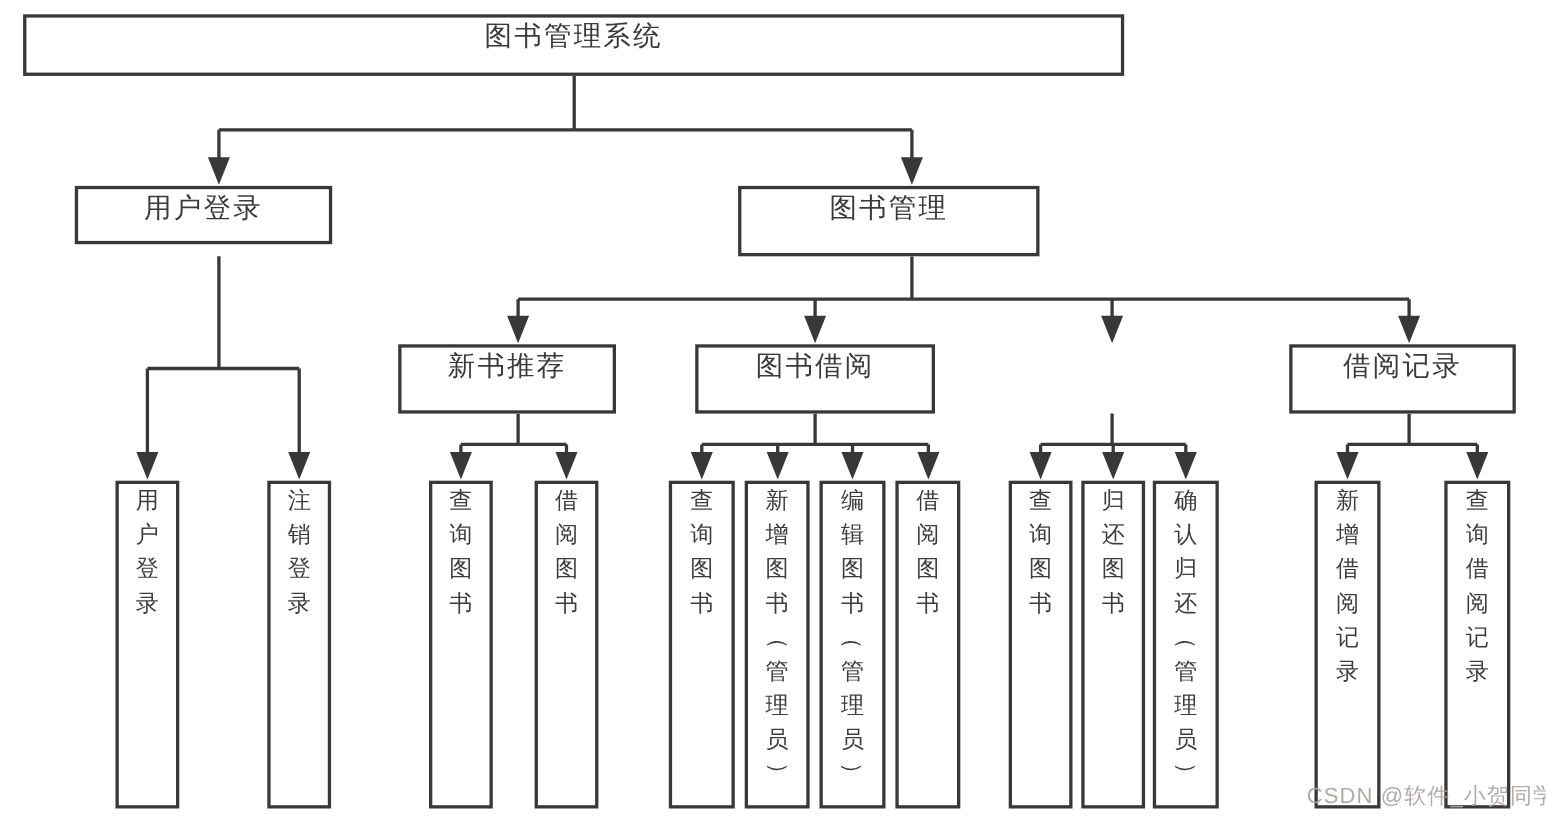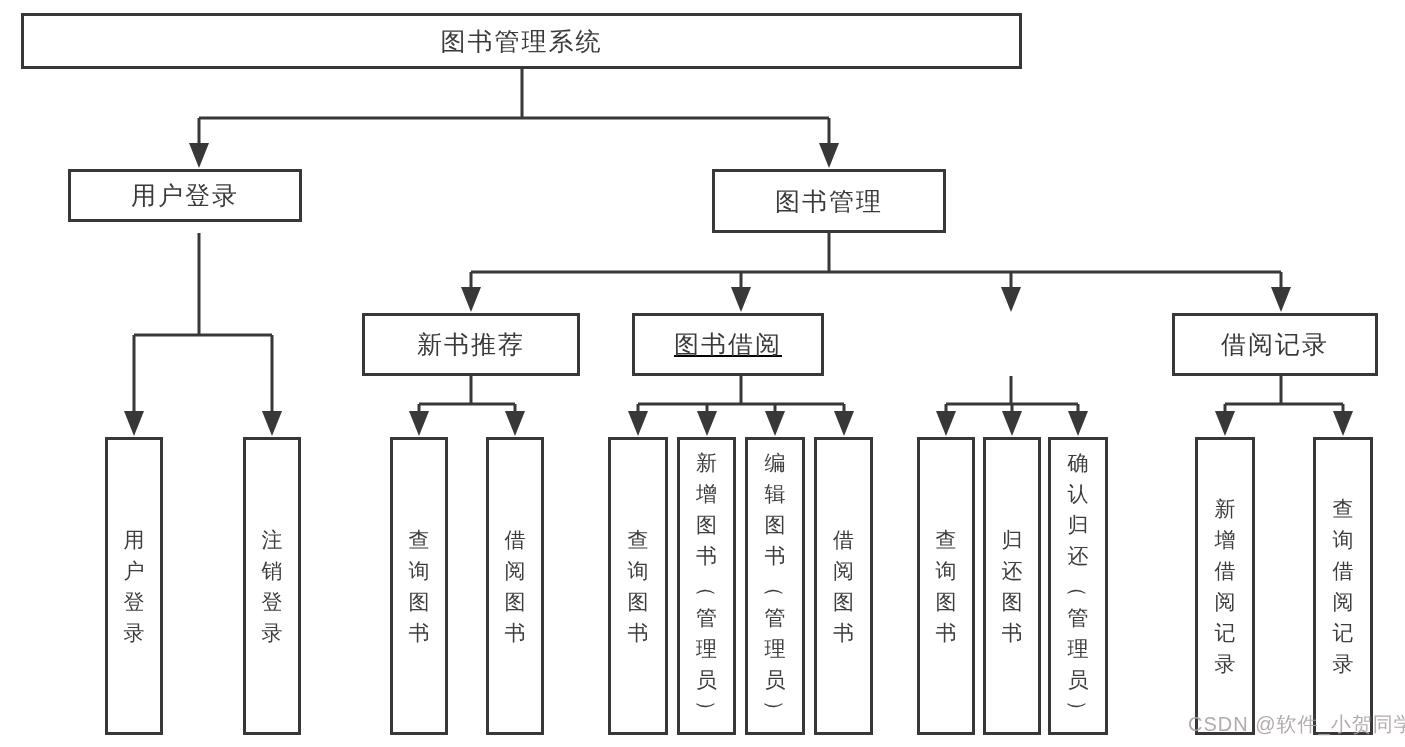--- a/index.html
+++ b/index.html
@@ -4,21 +4,21 @@
 <style>
   html,body{margin:0;padding:0;background:#ffffff;}
   body{
     width:1405px;height:747px;position:relative;overflow:hidden;
     font-family:"Liberation Sans","DejaVu Sans",sans-serif;
   }
   #canvas{position:absolute;left:0;top:0;width:1405px;height:747px;}
   #wires{position:absolute;left:0;top:0;z-index:1;}
   .node{
     position:absolute;background:#ffffff;border:3px solid #383838;
-    box-sizing:border-box;display:flex;align-items:center;justify-content:center;
+    box-sizing:border-box;display:flex;align-items:flex-start;justify-content:center;
     z-index:2;
   }
   .node .label{
     font-size:25px;color:#3a3a3a;letter-spacing:2px;white-space:nowrap;
   }
   .node.v .vlabel{
     display:flex;flex-direction:column;align-items:center;justify-content:center;
   }
   .vchar{
     font-size:21px;line-height:31px;height:31px;width:24px;
@@ -58,27 +58,27 @@
       <polygon points="1225,436 1215,411 1235,411" fill="#383838"></polygon>
       <polygon points="1343,436 1333,411 1353,411" fill="#383838"></polygon>
     </svg>
   <div id="watermark">CSDN @软件_小贺同学</div>
 <div class="node h" style="left: 21px; top: 13px; width: 1001px; height: 56px;">
       <span class="label">图书管理系统</span>
     </div>
     <div class="node h" style="left: 68px; top: 169px; width: 234px; height: 53px;">
       <span class="label">用户登录</span>
     </div>
-    <div class="node h" style="left: 712px; top: 169px; width: 234px; height: 64px;">
+    <div class="node h" style="left: 671px; top: 169px; width: 274px; height: 64px;">
       <span class="label">图书管理</span>
     </div>
-    <div class="node h" style="left: 362px; top: 313px; width: 218px; height: 63px;">
+    <div class="node h" style="left: 362px; top: 313px; width: 198px; height: 63px;">
       <span class="label">新书推荐</span>
     </div>
-    <div class="node h" style="left: 632px; top: 313px; width: 192px; height: 63px; text-decoration: underline;">
+    <div class="node h" style="left: 632px; top: 313px; width: 218px; height: 63px;">
       <span class="label">图书借阅</span>
     </div>
     <div class="node h" style="left: 1172px; top: 313px; width: 206px; height: 63px;">
       <span class="label">借阅记录</span>
     </div>
     <div class="node v" style="left: 105px; top: 437px; width: 58px; height: 298px;">
       <div class="vlabel">
         <span class="vchar">用</span>
         <span class="vchar">户</span>
         <span class="vchar">登</span>

